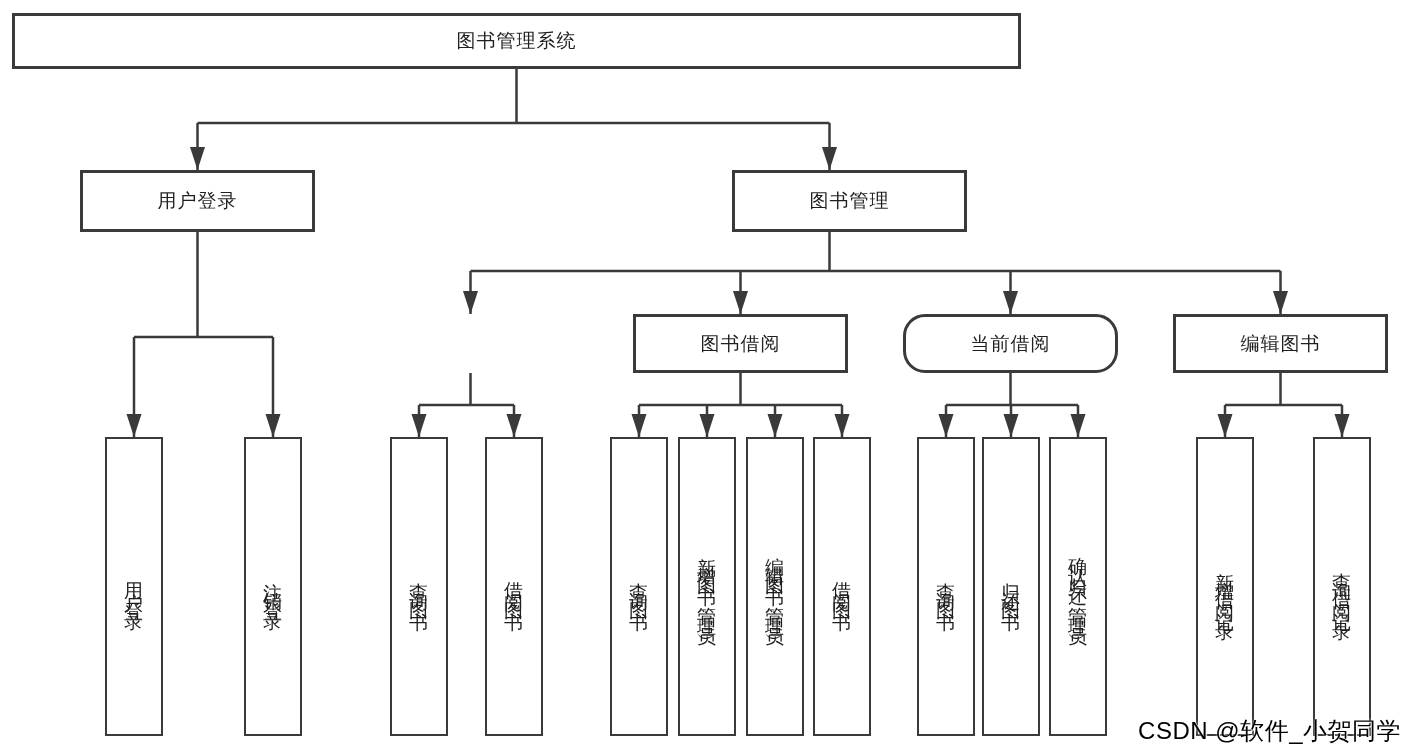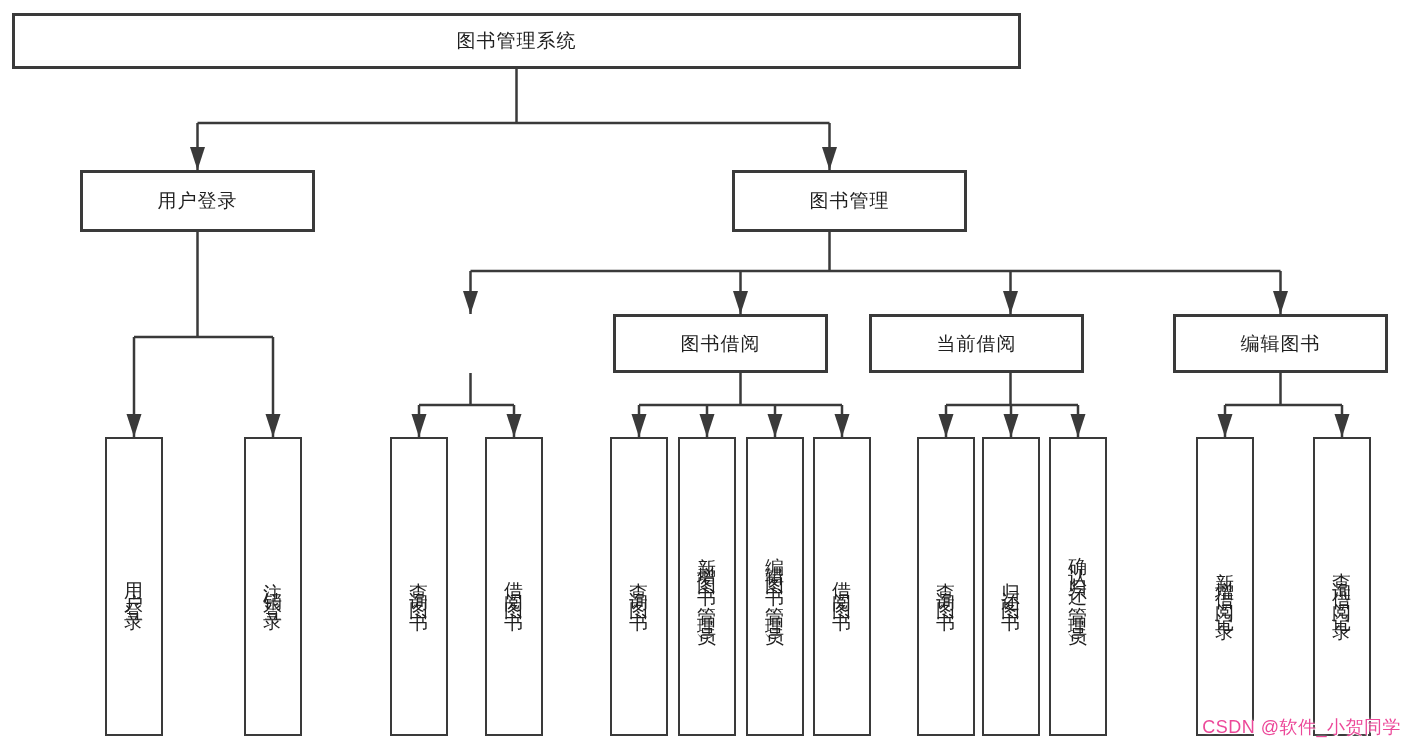--- a/index.html
+++ b/index.html
@@ -36,22 +36,22 @@
     writing-mode: vertical-rl;
     text-orientation: mixed;
     letter-spacing: 10px;
     line-height: 1;
     white-space: nowrap;
   }
   .watermark {
     position: absolute;
     top: 715px;
     right: 4px;
-    font-size: 18px;
-    color: #ec4899;
+    font-size: 24px;
+    color: #000000;
     letter-spacing: 0.5px;
     text-shadow: 0 0 3px #ffffff, 1px 1px 0 #ffffff;
     z-index: 5;
   }
 </style>
 </head>
 <body>
 
 <div class="canvas">
 
@@ -123,24 +123,24 @@
     <span>图书管理系统</span>
   </div>
 
   <div class="box" style="left:80px; top:170px; width:235px; height:62px;">
     <span>用户登录</span>
   </div>
   <div class="box" style="left:712px; top:170px; width:235px; height:62px;margin-left:20px;">
     <span>图书管理</span>
   </div>
 
-  <div class="box" style="left:613px; top:314px; width:215px; height:59px;font-family:Liberation Serif, serif;">
+  <div class="box" style="left:633px; top:314px; width:215px; height:59px;font-family:Liberation Serif, serif;">
     <span>图书借阅</span>
   </div>
-  <div class="box" style="left:869px; top:314px; width:215px; height:59px;">
+  <div class="box" style="left:903px; top:314px; width:215px; height:59px;border-radius:22px;">
     <span>当前借阅</span>
   </div>
   <div class="box" style="left:1173px; top:314px; width:215px; height:59px;">
     <span>编辑图书</span>
   </div>
 
   <div class="box leaf" style="left:105px; top:437px; width:58px; height:299px;">
     <span class="vtext">用户登录</span>
   </div>
   <div class="box leaf" style="left:244px; top:437px; width:58px; height:299px;">

